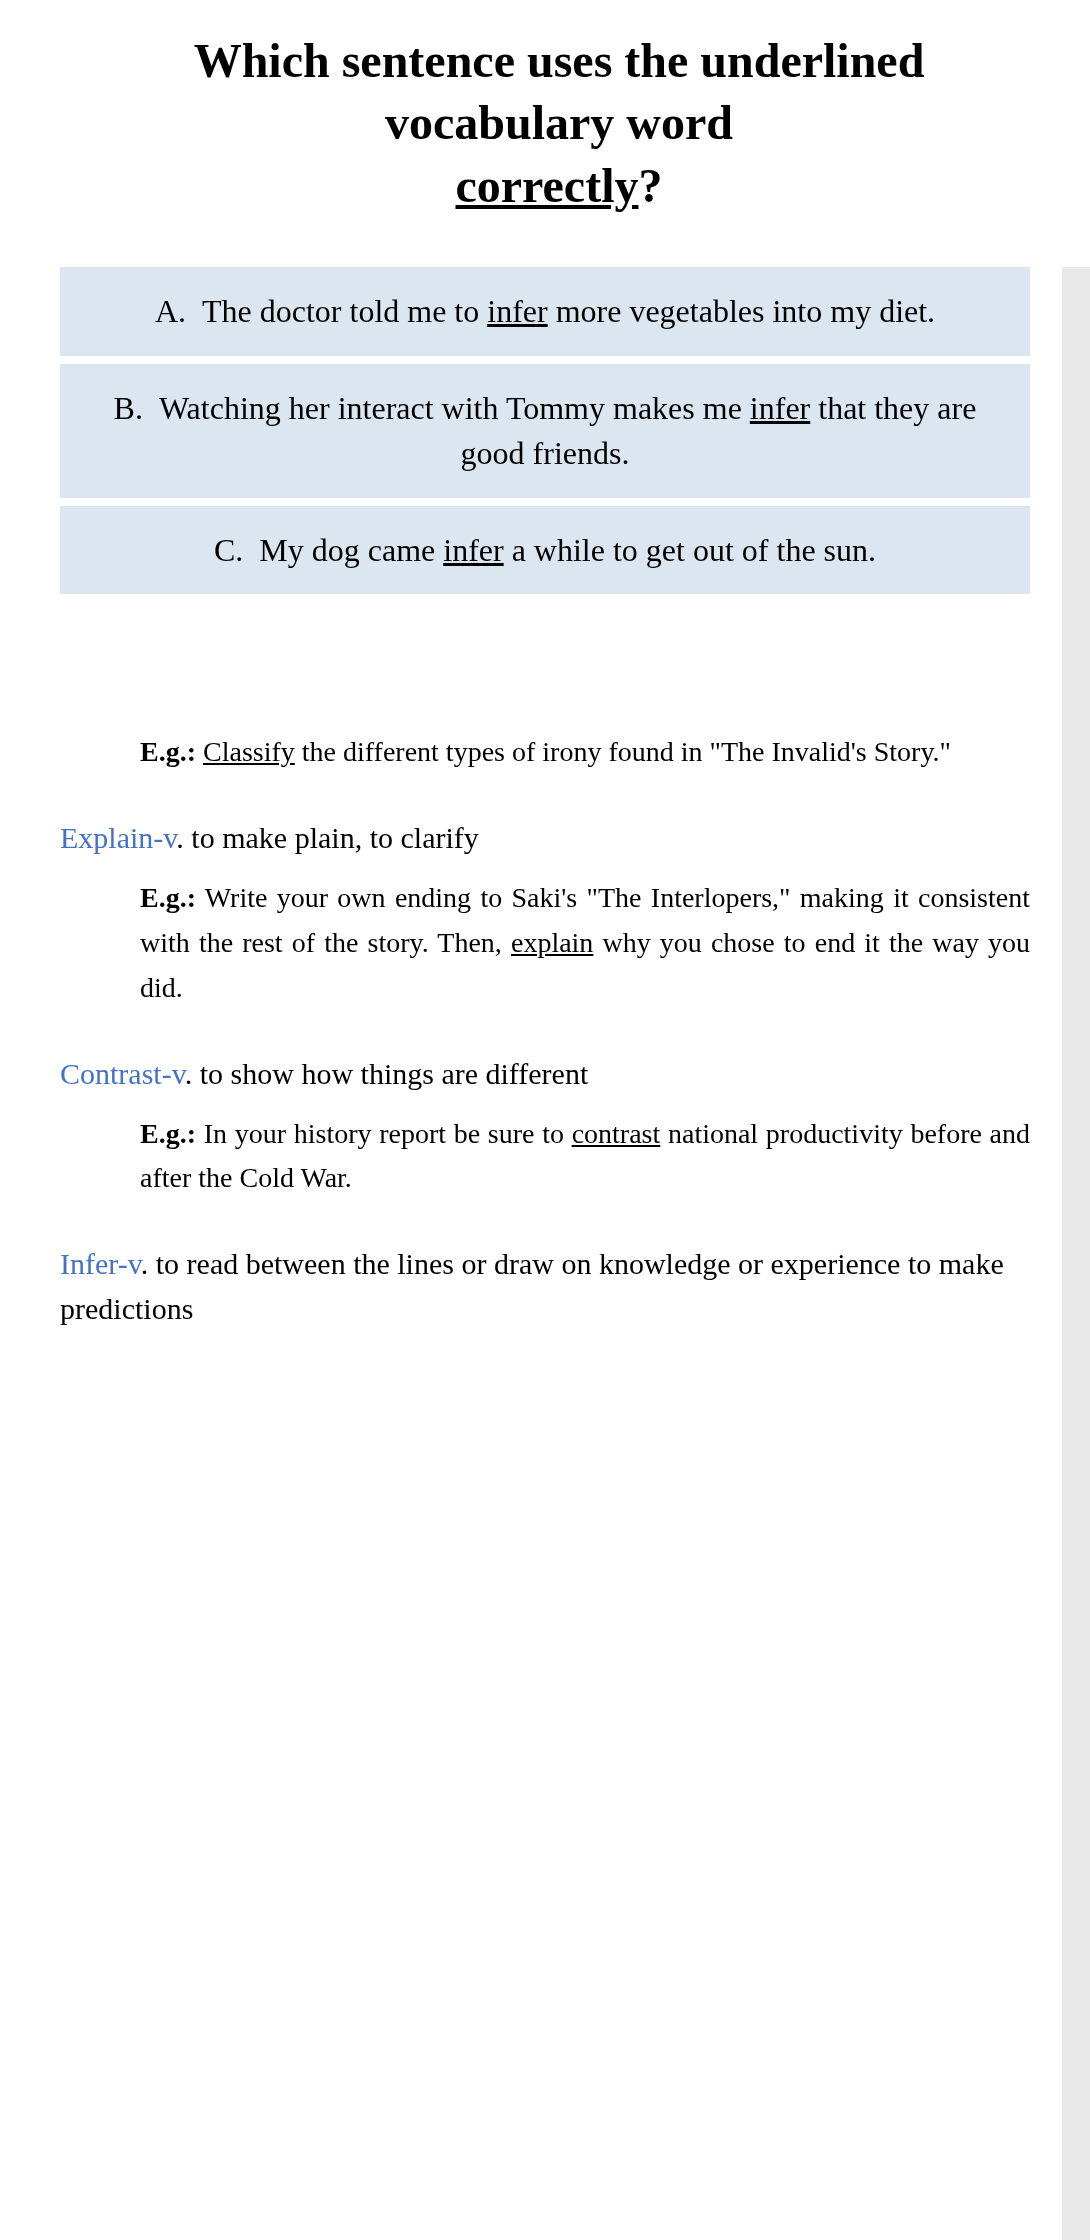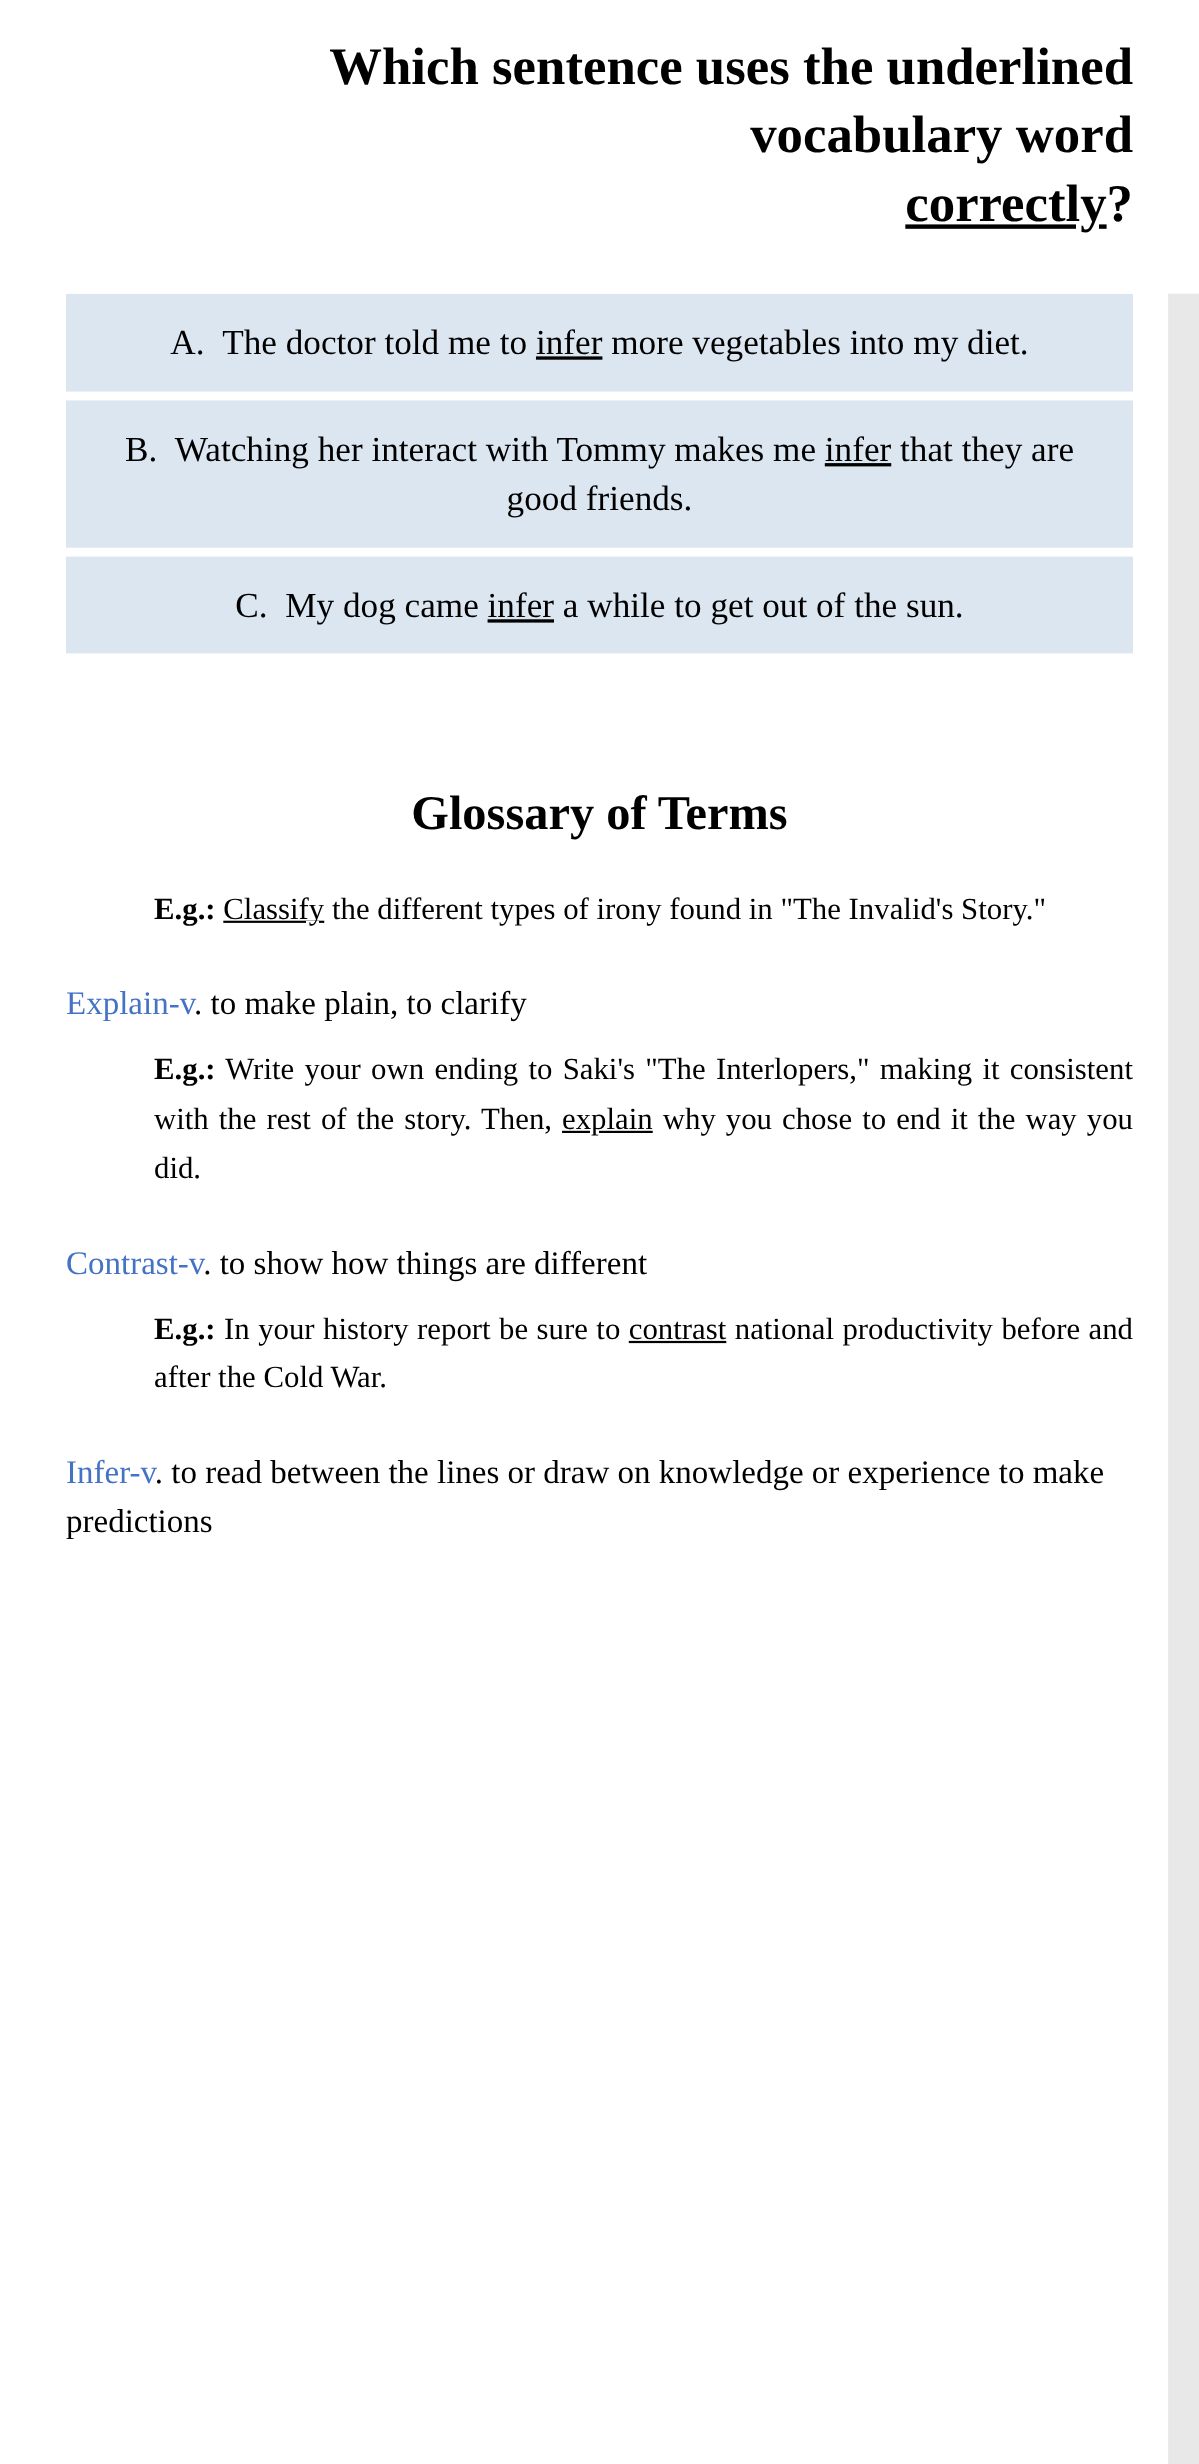--- a/index.html
+++ b/index.html
@@ -21,21 +21,21 @@
       width: 1090px;
       min-height: 2240px;
       background: #ffffff;
       position: relative;
     }
 
     
     .question-section {
       background: #ffffff;
       padding: 30px 60px 20px 88px;
-      text-align: right;
+      text-align: center;
       position: relative;
     }
 
     .question-title {
       font-size: 48px;
       font-weight: bold;
       line-height: 1.3;
       color: #000000;
       margin-bottom: 30px;
     }
@@ -189,21 +189,20 @@
     <div class="answer-choice">
       <span>C. &nbsp;</span><span>My dog came </span><span class="underlined">infer</span><span> a while to get out of the sun.</span>
     </div>
 
   </div>
 
   <div class="spacer"></div>
 
   <div class="glossary-section">
 
-    <h2 class="glossary-title">Glossary of Terms</h2>
 
     <div class="glossary-entry">
       <div class="glossary-example">
         <span class="example-label">E.g.: </span><span class="underlined">Classify</span><span> the different types of irony found in "The Invalid's Story."</span>
       </div>
     </div>
 
     <div class="glossary-entry">
       <div class="glossary-term-line">
         <span class="glossary-term">Explain-v</span><span class="glossary-definition">. to make plain, to clarify</span>

